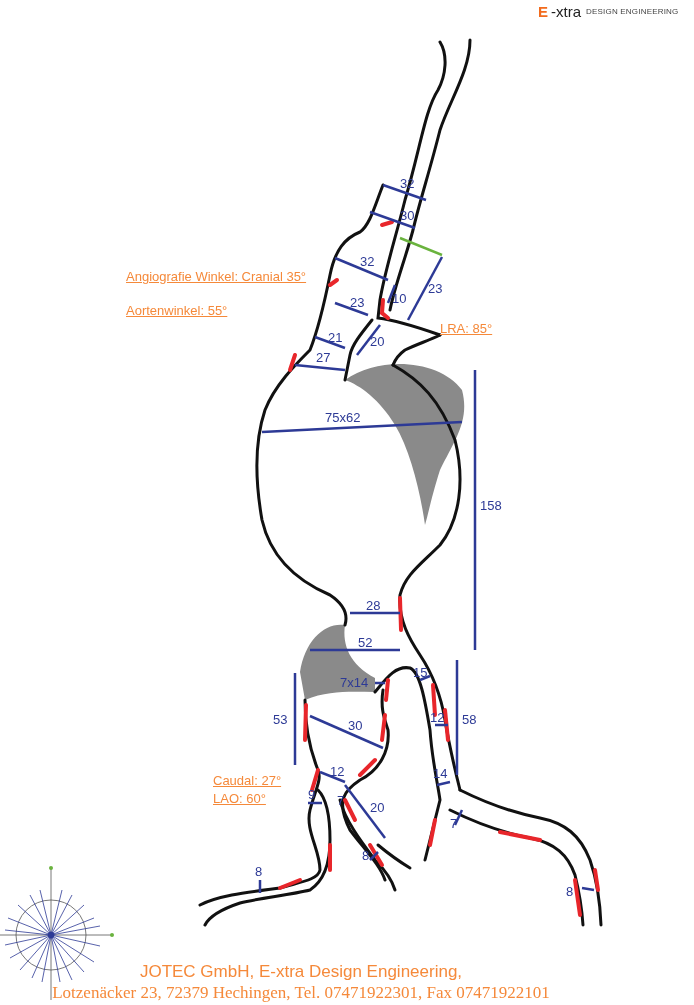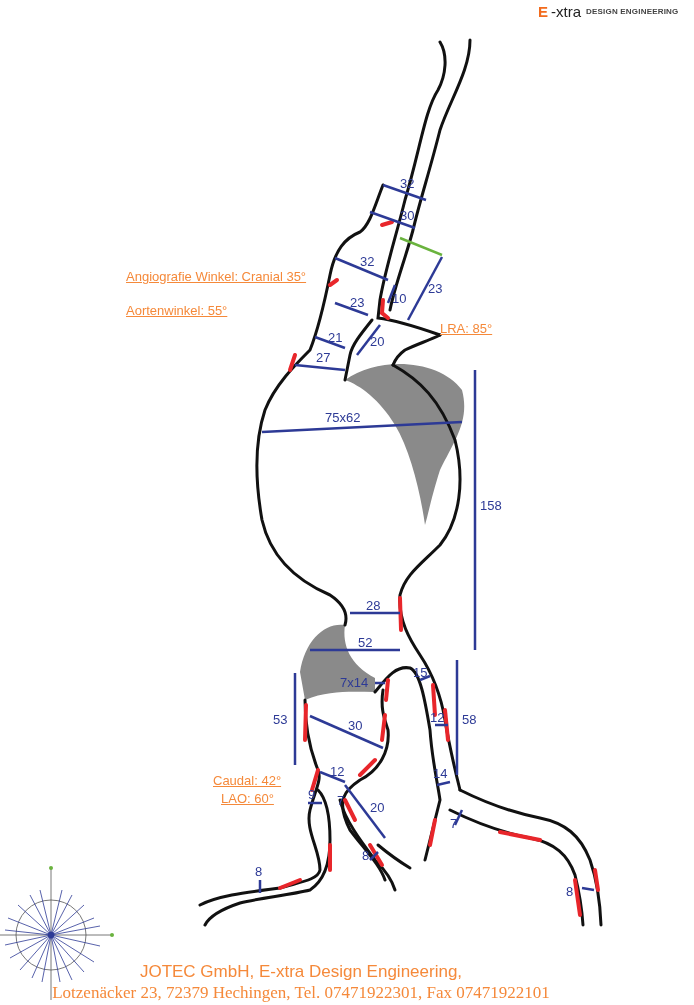--- a/index.html
+++ b/index.html
@@ -1,20 +1,20 @@
 <!DOCTYPE html>
 <html><head>
 <meta charset="utf-8">
 <style>
 html,body{margin:0;padding:0;background:#fff;}
 body{width:694px;height:1005px;position:relative;overflow:hidden;font-family:"Liberation Sans",sans-serif;}
 #logo{position:absolute;left:538px;top:3px;display:flex;align-items:center;gap:3px;}
 #logo .mark{font-weight:bold;color:#f26b1d;font-size:15px;}
 #logo .brand{font-weight:normal;color:#222;font-size:15px;}
-#logo .tag{font-size:8px;color:#444;letter-spacing:0.2px;margin-left:2px;font-weight:bold;}
+#logo .tag{font-size:8px;color:#444;letter-spacing:0.2px;margin-left:2px;}
 svg#diagram{position:absolute;left:0;top:0;}
 .lbl{position:absolute;color:#f5893a;font-size:13px;line-height:17px;white-space:nowrap;text-decoration:underline;}
 .meas{font-family:"Liberation Sans",sans-serif;font-size:13px;fill:#2d3a96;}
 .footer{position:absolute;left:0;width:602px;text-align:center;color:#f5893a;font-size:17px;line-height:20px;}
 </style>
 </head>
 <body>
 
 <div id="logo">
   <span class="mark">E</span>
@@ -158,17 +158,17 @@
     </g>
     <circle cx="51" cy="935" r="3" fill="#2d3a96"></circle>
     <circle cx="51" cy="868" r="2" fill="#6ab33e" stroke="none"></circle>
     <circle cx="112" cy="935" r="2" fill="#6ab33e" stroke="none"></circle>
   </g>
 </svg>
 
 <div class="lbl" style="left:126px;top:268px;">Angiografie Winkel: Cranial 35°</div>
 <div class="lbl" style="left:126px;top:302px;">Aortenwinkel: 55°</div>
 <div class="lbl" style="left:440px;top:320px;">LRA: 85°</div>
-<div class="lbl" style="left:213px;top:772px;">Caudal: 42°</div>
-<div class="lbl" style="left:213px;top:790px;margin-left:8px;">LAO: 60°</div>
+<div class="lbl" style="left:213px;top:772px;">Caudal: 27°</div>
+<div class="lbl" style="left:213px;top:790px;">LAO: 60°</div>
 
 <div class="footer" style="top:962px;">JOTEC GmbH, E-xtra Design Engineering,</div>
 <div class="footer" style="top:983px;font-family:Liberation Serif, serif;">Lotzenäcker 23, 72379 Hechingen, Tel. 07471922301, Fax 07471922101</div>
 
 </body></html>

